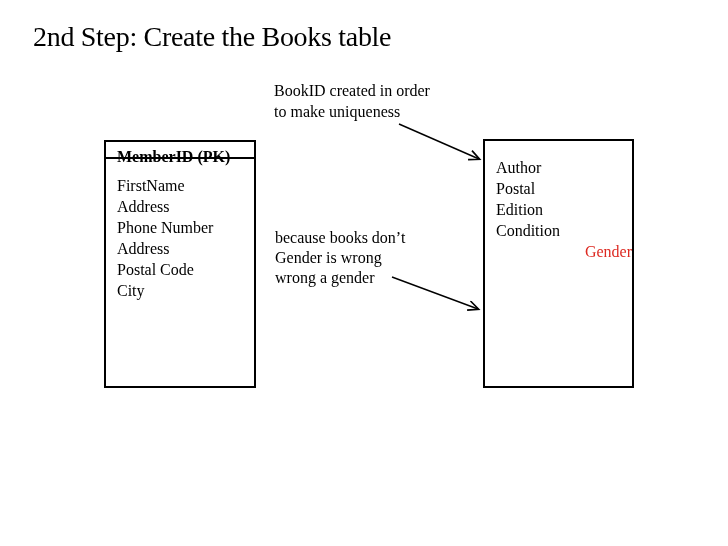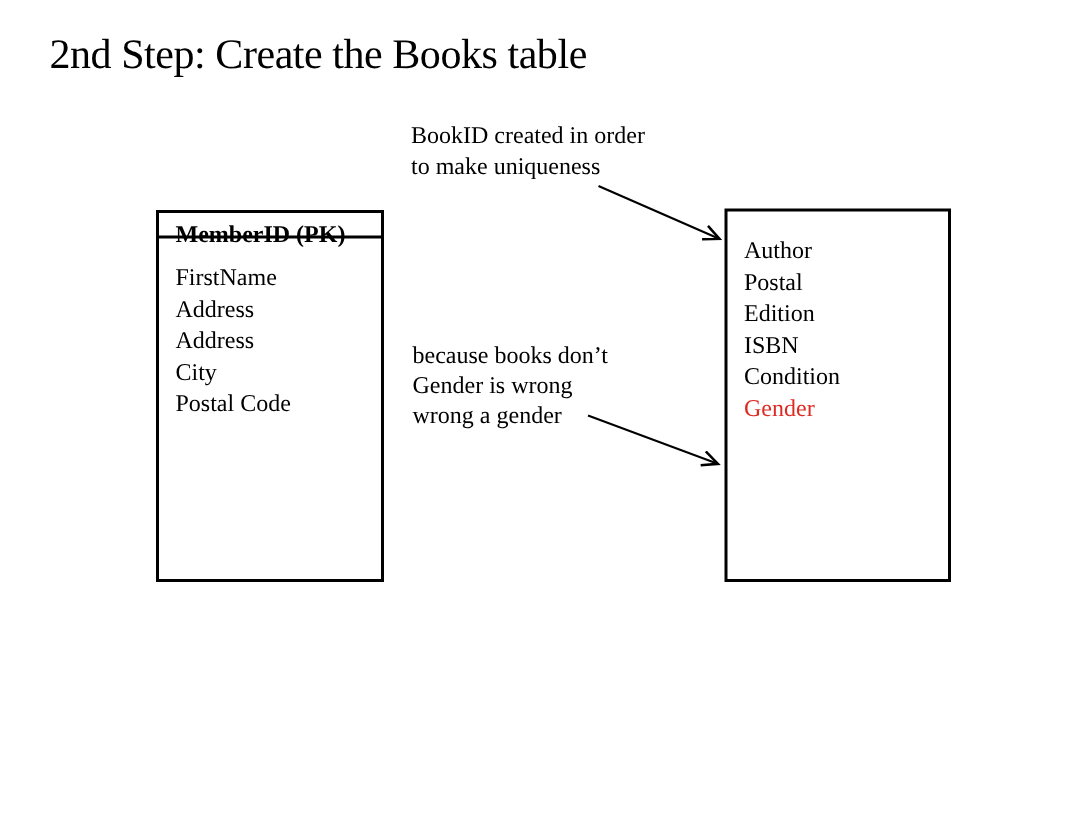--- a/index.html
+++ b/index.html
@@ -55,20 +55,21 @@
   .entity-fields {
     padding: 16px 0 0 11px;
     font-size: 16px;
     line-height: 21px;
   }
   .entity-field {
     white-space: nowrap;
   }
   .entity-field.highlight {
     color: var(--highlight-red, #dd2a22);
+    text-align: right;
   }
   .note {
     position: absolute;
     font-size: 16px;
     line-height: 21px;
   }
   .note-uniqueness {
     left: 274px;
     top: 80px;
   }
@@ -105,32 +106,32 @@
     <div class="note-line">because books don’t</div>
     <div class="note-line">Gender is wrong</div>
     <div class="note-line">wrong a gender</div>
   </div>
 
   <div class="entity entity-member">
     <div class="entity-header">MemberID (PK)</div>
     <div class="entity-fields">
       <div class="entity-field">FirstName</div>
       <div class="entity-field">Address</div>
+      <div class="entity-field">Phone Number</div>
       <div class="entity-field">Address</div>
+      <div class="entity-field">Postal Code</div>
       <div class="entity-field">City</div>
-      <div class="entity-field">Postal Code</div>
     </div>
   </div>
 
   <div class="entity entity-book">
     <div class="entity-fields">
       <div class="entity-field">Author</div>
       <div class="entity-field">Postal</div>
       <div class="entity-field">Edition</div>
-      <div class="entity-field">ISBN</div>
       <div class="entity-field">Condition</div>
       <div class="entity-field highlight">Gender</div>
     </div>
   </div>
 
   <svg class="arrows-overlay" viewBox="0 0 728 546" xmlns="http://www.w3.org/2000/svg">
     <defs>
       <marker id="arrowhead" markerWidth="10" markerHeight="10" refX="7.5" refY="4" orient="auto">
         <path d="M0.5,0.5 L8,4 L0.5,7.5" fill="none" stroke="#000000" stroke-width="1.2"></path>
       </marker>

